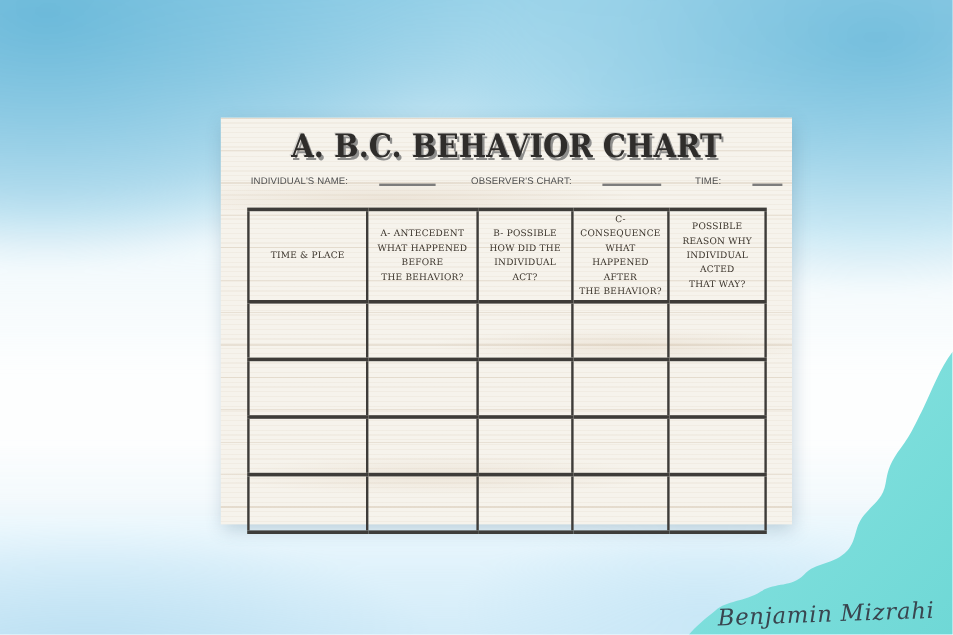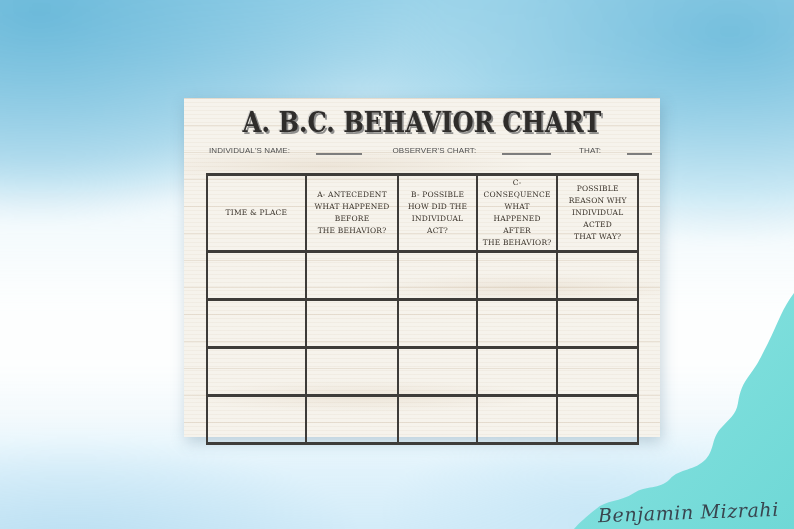--- a/index.html
+++ b/index.html
@@ -108,21 +108,21 @@
   <div class="signature">Benjamin Mizrahi</div>
 
   <div class="paper">
     <h1 class="title">A. B.C. BEHAVIOR CHART</h1>
 
     <div class="fields">
       <span class="flabel">INDIVIDUAL'S NAME:</span>
       <span class="fline f1"></span>
       <span class="flabel">OBSERVER'S CHART:</span>
       <span class="fline f2"></span>
-      <span class="flabel">THAT:</span>
+      <span class="flabel">TIME:</span>
       <span class="fline f3"></span>
     </div>
 
     <table class="abc-table">
       <colgroup>
         <col style="width:22.9%">
         <col style="width:21.5%">
         <col style="width:18.2%">
         <col style="width:18.7%">
         <col style="width:18.7%">

